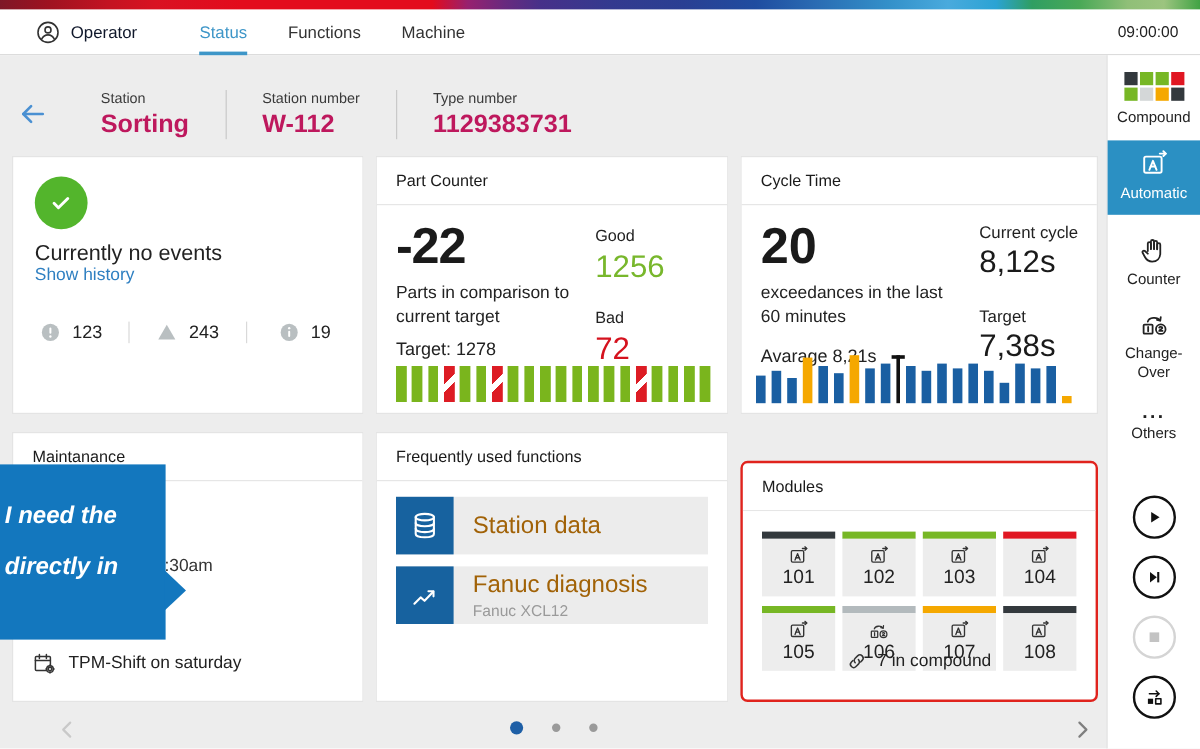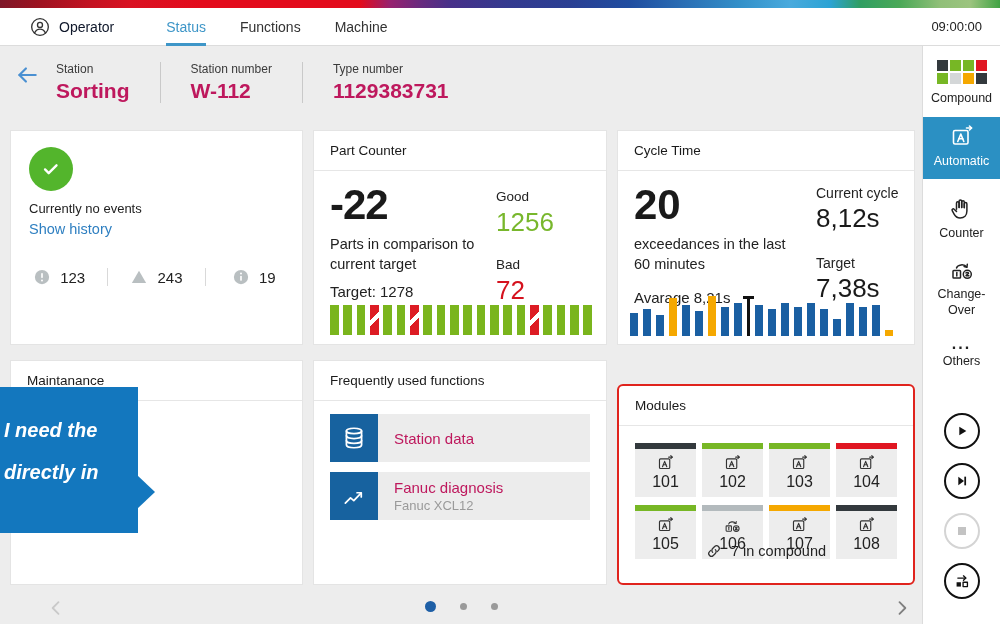--- a/index.html
+++ b/index.html
@@ -18,38 +18,38 @@
   .tabs { display:flex; margin-left:52px; gap:34px; height:38px; align-items:center; }
   .tab { position:relative; height:38px; display:flex; align-items:center; font-size:14px; color:#333; }
   .tab.active { color:#3e96c8; }
   .tab.active::after { content:""; position:absolute; left:0; right:0; bottom:0; height:3px; background:#3e96c8; }
   .clock { margin-left:auto; font-size:13px; color:#222; }
 
   
   .main { display:flex; height:578px; background:#ededed; }
   .content { position:relative; width:922px; height:578px; }
 
-  .station-header { display:flex; align-items:flex-start; padding:16px 0 0 14px; height:82px; }
+  .station-header { display:flex; align-items:center; padding:16px 0 0 14px; height:82px;gap:28px; }
   .back-btn { width:26px; height:26px; color:#4a90d2; margin-right:16px; flex:none; }
   .station-fields { display:flex; align-items:center; }
   .field { padding:0 30px; }
   .field:first-child { padding-left:0; }
   .field:not(:last-child) { border-right:1px solid #c9c9c9; }
   .field-label { font-size:12px; color:#3a3a3a; margin-bottom:3px; }
   .field-value { font-size:21px; font-weight:bold; color:#be185d; }
 
   .cards { position:absolute; left:10px; top:84px; display:grid; grid-template-columns:293px 294px 298px; grid-template-rows:215px 225px; column-gap:10px; row-gap:15px; }
   .card { position:relative; background:#fff; border:1px solid #e4e4e4; }
   .card-header { height:40px; line-height:39px; padding:0 16px; font-size:13.5px; color:#1a1a1a; border-bottom:1px solid #e6e6e6; }
   .card-body { position:relative; height:calc(100% - 40px); }
 
   
   .check-circle { position:absolute; left:18px; top:16px; width:44px; height:44px; border-radius:50%; background:#53b52c; display:flex; align-items:center; justify-content:center; }
   .check-circle .icon { width:22px; height:22px; }
-  .ev-status { position:absolute; left:18px; top:70px; font-size:13px; color:#222; }
+  .ev-status { position:absolute; left:18px; top:70px; font-size:18px; color:#222; }
   .ev-link { position:absolute; left:18px; top:90px; font-size:14.5px; color:#2e7fc1; }
   .ev-stats { position:absolute; left:0; right:0; bottom:10px; display:flex; height:34px; align-items:center; }
   .ev-stat { flex:1; display:flex; align-items:center; justify-content:center; gap:9px; font-size:15px; color:#222; }
   .ev-stat:not(:last-child) { border-right:1px solid #d9d9d9; }
   .ev-stat .icon { width:18px; height:18px; }
 
   
   .pc-delta { position:absolute; left:16px; top:10px; font-size:42px; font-weight:bold; color:#1a1a1a; letter-spacing:-1px; }
   .pc-caption { position:absolute; left:16px; top:64px; width:155px; font-size:14.5px; line-height:1.35; color:#222; }
   .pc-target { position:absolute; left:16px; top:112px; font-size:15px; color:#222; }
@@ -78,21 +78,21 @@
   .mt-partial { position:absolute; left:126px; top:63px; font-size:14.5px; color:#333; }
   .mt-footer { position:absolute; left:16px; top:142px; display:flex; align-items:center; gap:10px; font-size:14.5px; color:#222; }
   .mt-footer .icon { width:20px; height:20px; color:#333; }
 
   
   .fn-rows { position:absolute; left:16px; right:16px; top:13px; display:flex; flex-direction:column; gap:10px; }
   .fn-row { height:48px; background:#ececec; display:flex; align-items:center; }
   .fn-tile { width:48px; height:48px; background:#17629f; display:flex; align-items:center; justify-content:center; flex:none; }
   .fn-tile .icon { width:26px; height:26px; color:#fff; }
   .fn-text { padding-left:16px; }
-  .fn-label { font-size:15px; color:#be185d; }
+  .fn-label { font-size:20px; color:#a16207; }
   .fn-sub { font-size:13px; color:#9a9a9a; margin-top:2px; }
 
   
   .card.modules { border:2px solid #e0231d; border-radius:6px;margin-top:24px; }
   .card.modules .card-header { border-radius:4px 4px 0 0; }
   .md-grid { position:absolute; left:16px; top:17px; display:grid; grid-template-columns:repeat(4,61px); column-gap:6px; row-gap:8px; }
   .md-bar { height:6px; }
   .md-body { height:48px; background:#ededed; display:flex; flex-direction:column; align-items:center; justify-content:center; gap:1px; }
   .md-body .icon { width:17px; height:17px; color:#333; }
   .md-num { font-size:16px; color:#222; }
@@ -295,20 +295,36 @@
                 <div class="cbar blue" data-interactable="false" style="height: 33px;"></div>
                 <div class="cbar blue" data-interactable="false" style="height: 29px;"></div>
                 <div class="cbar blue" data-interactable="false" style="height: 31px;"></div>
                 <div class="cbar yellow" data-interactable="false" style="height: 6px;"></div>
               </div>
           </div>
         </section>
 
         <section class="card" data-interactable="false">
           <div class="card-header" data-interactable="false">Maintanance</div>
+          <div class="card-body">
+            <div class="mt-partial" data-interactable="false">:30am</div>
+            <div class="mt-footer" data-interactable="false">
+              <span class="icon" data-interactable="false">
+                  <svg viewBox="0 0 24 24" fill="none" stroke="currentColor" stroke-width="1.5" stroke-linecap="round">
+                    <rect x="3" y="5" width="15" height="14" rx="1"></rect>
+                    <path d="M3 9h15"></path>
+                    <path d="M7 3v4M14 3v4"></path>
+                    <circle cx="17.6" cy="17.4" r="3.3" fill="#fff"></circle>
+                    <circle cx="17.6" cy="17.4" r="1.7"></circle>
+                    <path d="M17.6 13.3v1M17.6 20.5v1M21.7 17.4h-1M14.5 17.4h-1"></path>
+                  </svg>
+                </span>
+              <span data-interactable="false">TPM-Shift on saturday</span>
+            </div>
+          </div>
         </section>
 
         <section class="card" data-interactable="false">
           <div class="card-header" data-interactable="false">Frequently used functions</div>
           <div class="card-body">
             <div class="fn-rows" data-interactable="false">
                 <div class="fn-row" data-interactable="true">
                   <div class="fn-tile" data-interactable="false">
                     <span class="icon" data-interactable="false">
                       <svg viewBox="0 0 24 24" fill="none" stroke="currentColor" stroke-width="1.6" stroke-linecap="round" stroke-linejoin="round">

